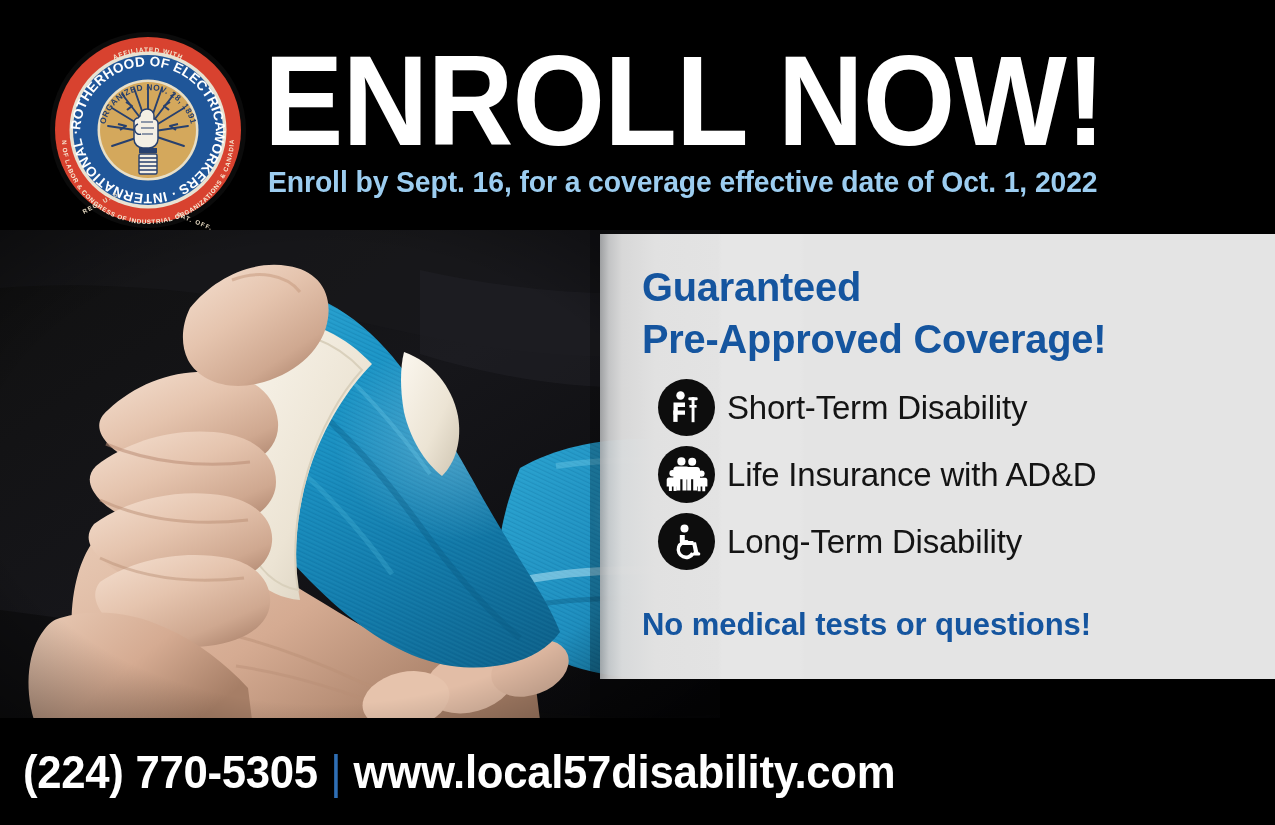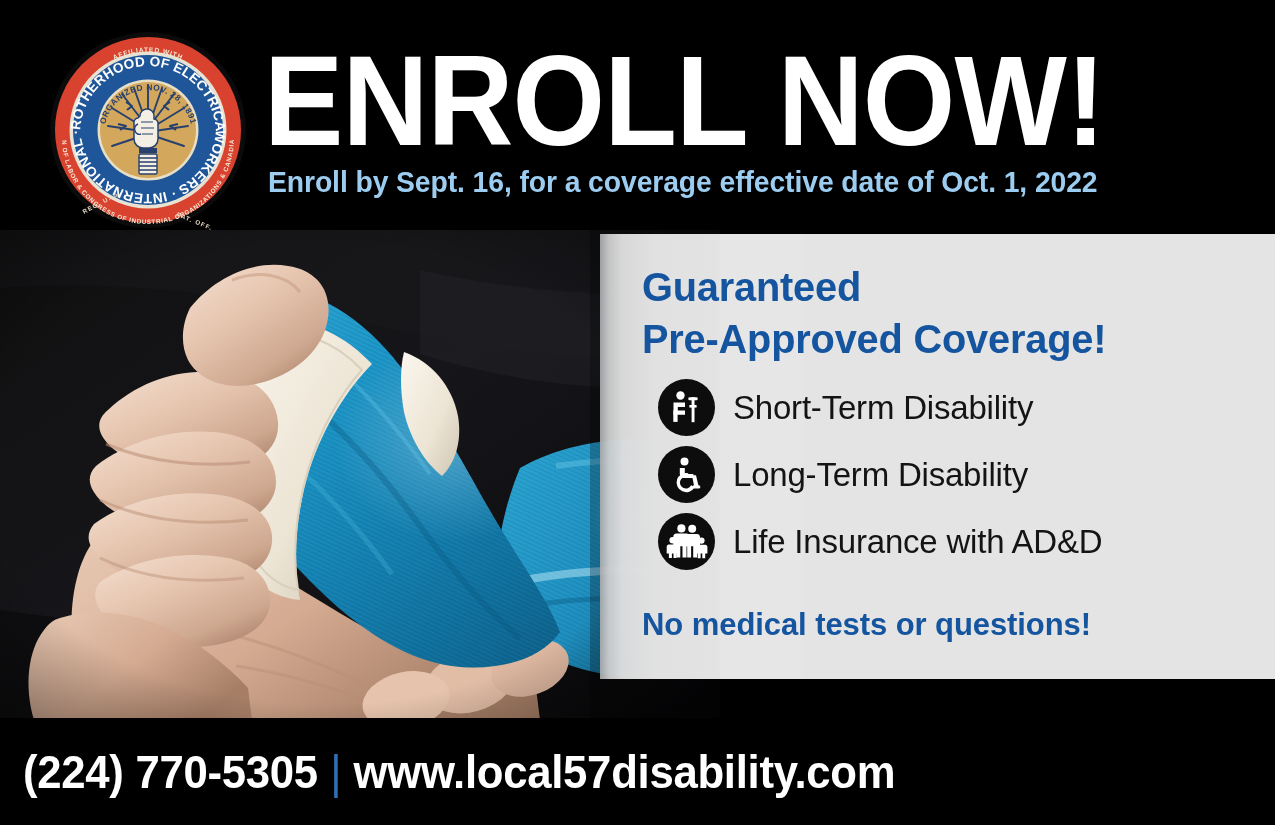--- a/index.html
+++ b/index.html
@@ -125,21 +125,21 @@
     height: 57px;
     border-radius: 50%;
     background: #0d0d0d;
     flex: 0 0 auto;
     display: flex;
     align-items: center;
     justify-content: center;
   }
   .benefit-icon svg { display:block; }
   .benefit-label {
-    margin-left: 18px;
+    margin-left: 12px;
     color: #141414;
     font-family: "Liberation Sans", sans-serif;
     font-size: 33px;
     font-weight: 400;
     letter-spacing: -0.2px;
     white-space: nowrap;
   }
   .panel-footnote {
     position: absolute;
     left: 42px;
@@ -349,49 +349,49 @@
             <rect x="24.6" y="9.2" width="2.9" height="25" fill="#fff"></rect>
             <rect x="21.3" y="9.2" width="9.4" height="3.0" rx="1.3" fill="#fff"></rect>
             <rect x="22.4" y="17.0" width="7.2" height="2.6" fill="#fff"></rect>
           </svg>
         </span>
         <span class="benefit-label">Short-Term Disability</span>
       </div>
 
       <div class="benefit-row">
         <span class="benefit-icon">
+          <svg width="42" height="40" viewBox="0 0 42 40" aria-hidden="true">
+
+            <circle cx="15.4" cy="6.4" r="4.1" fill="#fff"></circle>
+            <path d="M10.4 11.6 h10.0 c2.0 0 3.1 1.3 3.1 3.3 v9.4 h-3.0 v11.2 h-4.0 v-11.2 h-2.2 v11.2 h-4.0 v-11.2 h-3.0 v-9.4 c0 -2.0 1.1 -3.3 3.1 -3.3 z" fill="#fff"></path>
+
+            <circle cx="26.2" cy="6.8" r="4.0" fill="#fff"></circle>
+            <path d="M21.4 12.0 h9.6 c2.0 0 3.0 1.3 3.0 3.2 v9.0 h-2.9 v11.3 h-3.9 v-11.3 h-2.1 v11.3 h-3.9 v-11.3 h-2.9 v-9.0 c0 -1.9 1.1 -3.2 3.1 -3.2 z" fill="#fff"></path>
+
+            <circle cx="6.6" cy="18.3" r="3.2" fill="#fff"></circle>
+            <path d="M2.8 22.4 h7.6 c1.5 0 2.3 1.0 2.3 2.4 v6.6 h-2.2 v4.6 h-3.0 v-4.6 h-1.6 v4.6 h-3.0 v-4.6 h-2.2 v-6.6 c0 -1.4 0.8 -2.4 2.1 -2.4 z" fill="#fff"></path>
+
+            <circle cx="35.4" cy="18.6" r="3.2" fill="#fff"></circle>
+            <path d="M31.6 22.7 h7.6 c1.4 0 2.2 1.0 2.2 2.4 v6.5 h-2.2 v4.6 h-2.9 v-4.6 h-1.7 v4.6 h-2.9 v-4.6 h-2.2 v-6.5 c0 -1.4 0.8 -2.4 2.1 -2.4 z" fill="#fff"></path>
+          </svg>
+        </span>
+        <span class="benefit-label">Life Insurance with AD&amp;D</span>
+      </div>
+
+      <div class="benefit-row">
+        <span class="benefit-icon">
           <svg width="40" height="40" viewBox="0 0 40 40" aria-hidden="true">
             <circle cx="17.5" cy="6.6" r="4.0" fill="#fff"></circle>
             <path d="M12.8 13.0 h5.0 v6.0 h8.6 v4.0 h-8.6 c-2.8 0 -5.0 -1.3 -5.0 -4.3 z" fill="#fff"></path>
             <path d="M25.0 20.2 l4.0 0 l2.6 11.0 l-4.3 1.0 z" fill="#fff"></path>
             <rect x="25.3" y="30.2" width="8.0" height="3.4" rx="1.6" fill="#fff"></rect>
             <path d="M21.3 18.2 a9.6 9.6 0 1 0 6.3 14.0 l-3.5 -1.9 a5.9 5.9 0 1 1 -3.8 -8.4 z" fill="#fff"></path>
           </svg>
         </span>
         <span class="benefit-label">Long-Term Disability</span>
-      </div>
-
-      <div class="benefit-row">
-        <span class="benefit-icon">
-          <svg width="42" height="40" viewBox="0 0 42 40" aria-hidden="true">
-
-            <circle cx="15.4" cy="6.4" r="4.1" fill="#fff"></circle>
-            <path d="M10.4 11.6 h10.0 c2.0 0 3.1 1.3 3.1 3.3 v9.4 h-3.0 v11.2 h-4.0 v-11.2 h-2.2 v11.2 h-4.0 v-11.2 h-3.0 v-9.4 c0 -2.0 1.1 -3.3 3.1 -3.3 z" fill="#fff"></path>
-
-            <circle cx="26.2" cy="6.8" r="4.0" fill="#fff"></circle>
-            <path d="M21.4 12.0 h9.6 c2.0 0 3.0 1.3 3.0 3.2 v9.0 h-2.9 v11.3 h-3.9 v-11.3 h-2.1 v11.3 h-3.9 v-11.3 h-2.9 v-9.0 c0 -1.9 1.1 -3.2 3.1 -3.2 z" fill="#fff"></path>
-
-            <circle cx="6.6" cy="18.3" r="3.2" fill="#fff"></circle>
-            <path d="M2.8 22.4 h7.6 c1.5 0 2.3 1.0 2.3 2.4 v6.6 h-2.2 v4.6 h-3.0 v-4.6 h-1.6 v4.6 h-3.0 v-4.6 h-2.2 v-6.6 c0 -1.4 0.8 -2.4 2.1 -2.4 z" fill="#fff"></path>
-
-            <circle cx="35.4" cy="18.6" r="3.2" fill="#fff"></circle>
-            <path d="M31.6 22.7 h7.6 c1.4 0 2.2 1.0 2.2 2.4 v6.5 h-2.2 v4.6 h-2.9 v-4.6 h-1.7 v4.6 h-2.9 v-4.6 h-2.2 v-6.5 c0 -1.4 0.8 -2.4 2.1 -2.4 z" fill="#fff"></path>
-          </svg>
-        </span>
-        <span class="benefit-label">Life Insurance with AD&amp;D</span>
       </div>
 
     </div>
 
     <div class="panel-footnote">No medical tests or questions!</div>
   </div>
 
   <div class="header">
     <div class="headline">ENROLL NOW!</div>
     <div class="subhead">Enroll by Sept. 16, for a coverage effective date of Oct. 1, 2022</div>

